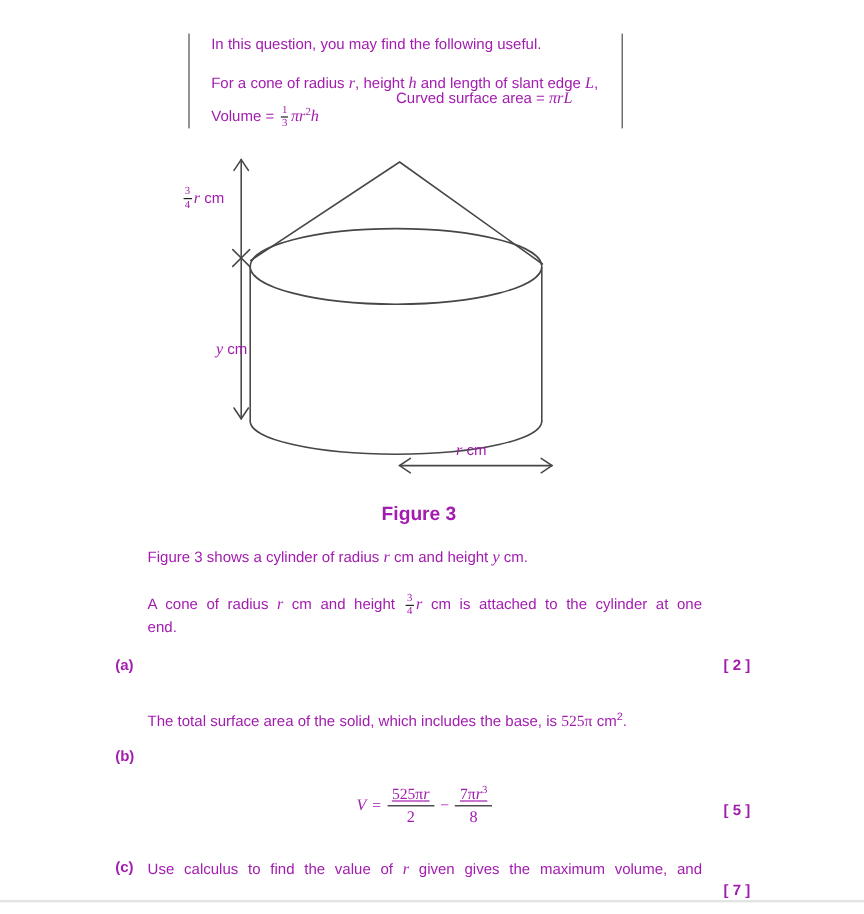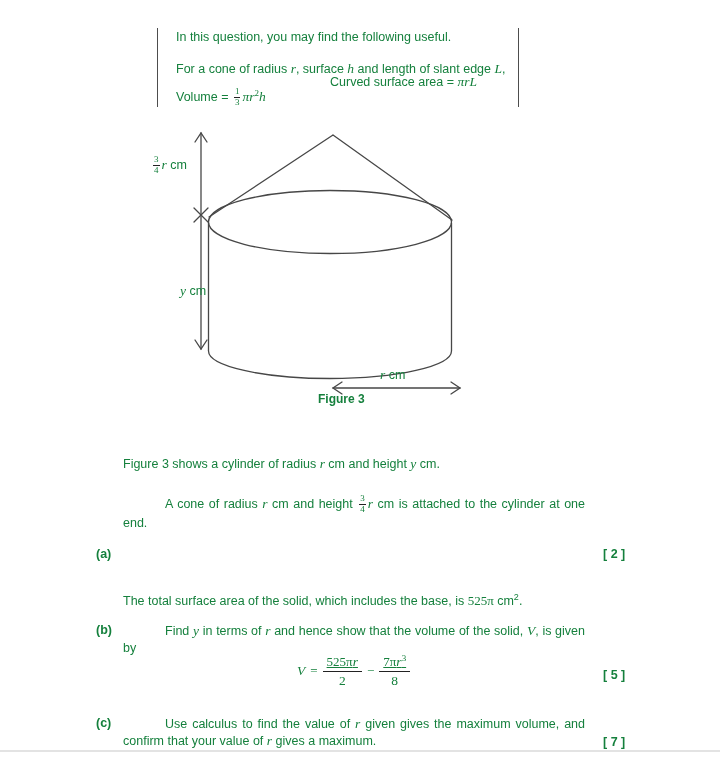--- a/index.html
+++ b/index.html
@@ -1,18 +1,18 @@
 <!DOCTYPE html>
 <html><head>
 <meta charset="utf-8">
 <style>
   html,body { margin:0; padding:0; background:#fff; }
   .page {
     position:relative; width:720px; height:762px; background:#ffffff;
-    font-family:"Liberation Sans", sans-serif; font-size:12.5px; color:#15803d;
+    font-family:"Liberation Sans", sans-serif; font-size:12.5px; color:#a21caf;
     overflow:hidden;
   }
   
   .info-box {
     position:absolute; left:157px; top:28px; width:360px; height:79px;
     border-left:1.5px solid #4d4d4d; border-right:1.5px solid #4d4d4d;
   }
   .ib-line { position:absolute; left:18px; white-space:nowrap; }
   .ib-l1 { top:2px; }
   .ib-l2 { top:33px; }
@@ -36,42 +36,42 @@
   .bfrac .fden { display:block; border-top:1px solid #222; padding:1px 4px 0; }
   .formula { position:absolute; left:297px; top:652px; height:38px;
     display:flex; align-items:center; gap:5px;
     font-family:"Liberation Serif", serif; font-size:13.5px; }
   
   .fig { position:absolute; left:150px; top:120px; }
   .lbl { position:absolute; white-space:nowrap; }
   .lbl-cone-h { left:151px; top:153px; height:24px; line-height:24px; }
   .lbl-y { left:164px; top:283px;margin-left:16px; }
   .lbl-r { left:380px; top:367px; }
-  .fig-caption { position:absolute; left:318px; top:392px; font-weight:bold; font-size:12px; }
+  .fig-caption { position:absolute; left:318px; top:420px; font-weight:bold; font-size:16px; }
   
   .para { position:absolute; left:123px; width:462px; line-height:16.5px; }
-  .jline { text-align:justify; text-align-last:justify; text-justify:inter-word;margin-left:42px; }
+  .jline { text-align:justify; text-align-last:justify; text-justify:inter-word; }
   .part-label { position:absolute; left:96px; font-weight:bold; }
   .marks { position:absolute; left:603px; font-weight:bold; white-space:nowrap; }
   .p1 { top:456px; }
   .p2 { top:494px; }
   .pa-t { top:547px; } 
   .p3 { top:593px; }
   .pb-t { top:623px; }
   .pc-t { top:716px; }
   .bottom-edge { position:absolute; left:0; top:750px; width:720px; height:2px; background:#e3e3e3; }
 </style>
 </head>
 <body>
 
 <div class="page">
 
   <div class="info-box">
     <div class="ib-line ib-l1">In this question, you may find the following useful.</div>
-    <div class="ib-line ib-l2"><span>For a cone of radius </span><span class="mv">r</span><span>, surface </span><span class="mv">h</span><span> and length of slant edge </span><span class="mv">L</span><span>,</span></div>
+    <div class="ib-line ib-l2"><span>For a cone of radius </span><span class="mv">r</span><span>, height </span><span class="mv">h</span><span> and length of slant edge </span><span class="mv">L</span><span>,</span></div>
     <div class="ib-line ib-vol"><span>Volume = </span><span class="sfrac"><span class="fnum">1</span><span class="fden">3</span></span><span class="mv">πr</span><span class="mm msup">2</span><span class="mv">h</span></div>
     <div class="ib-line ib-csa"><span>Curved surface area = </span><span class="mv">πrL</span></div>
   </div>
 
   <svg class="fig" width="340" height="300" viewBox="0 0 340 300">
     <g fill="none" stroke="#474747" stroke-width="1.3" stroke-linecap="round">
 
       <path d="M51 13 V229"></path>
       <path d="M45 22 L51 13 L57 22"></path>
       <path d="M45 220 L51 229 L57 220"></path>
@@ -100,41 +100,36 @@
     <div class="jline"><span>A cone of radius </span><span class="mv">r</span><span> cm and height </span><span class="sfrac"><span class="fnum">3</span><span class="fden">4</span></span><span class="mv">r</span><span> cm is attached to the cylinder at one</span></div>
     <div>end.</div>
   </div>
 
   <div class="part-label pa-t">(a)</div>
   <div class="marks pa-t">[ 2 ]</div>
 
   <div class="para p3"><span>The total surface area of the solid, which includes the base, is </span><span class="mm">525π</span><span> cm</span><span class="msup">2</span><span>.</span></div>
 
   <div class="part-label pb-t">(b)</div>
-  <div class="para pb-t">
-    <div class="jline"><span>Find </span><span class="mv">y</span><span> in terms of </span><span class="mv">r</span><span> and hence show that the volume of the solid, </span><span class="mv">V</span><span>, is given</span></div>
-    <div>by</div>
-  </div>
 
   <div class="formula">
     <span class="mv">V</span>
     <span class="mm">=</span>
     <span class="bfrac">
         <span class="fnum"><span class="mm">525π</span><span class="mv">r</span></span>
         <span class="fden">2</span>
       </span>
     <span class="mm">−</span>
     <span class="bfrac">
         <span class="fnum"><span class="mm">7π</span><span class="mv">r</span><span class="mm msup">3</span></span>
         <span class="fden">8</span>
       </span>
   </div>
   <div class="marks" style="top:668px;">[ 5 ]</div>
 
   <div class="part-label pc-t">(c)</div>
   <div class="para pc-t">
     <div class="jline"><span>Use calculus to find the value of </span><span class="mv">r</span><span> given gives the maximum volume, and</span></div>
-    <div><span>confirm that your value of </span><span class="mv">r</span><span> gives a maximum.</span></div>
   </div>
   <div class="marks" style="top:735px;">[ 7 ]</div>
 
   <div class="bottom-edge"></div>
 </div>
 
 </body></html>

